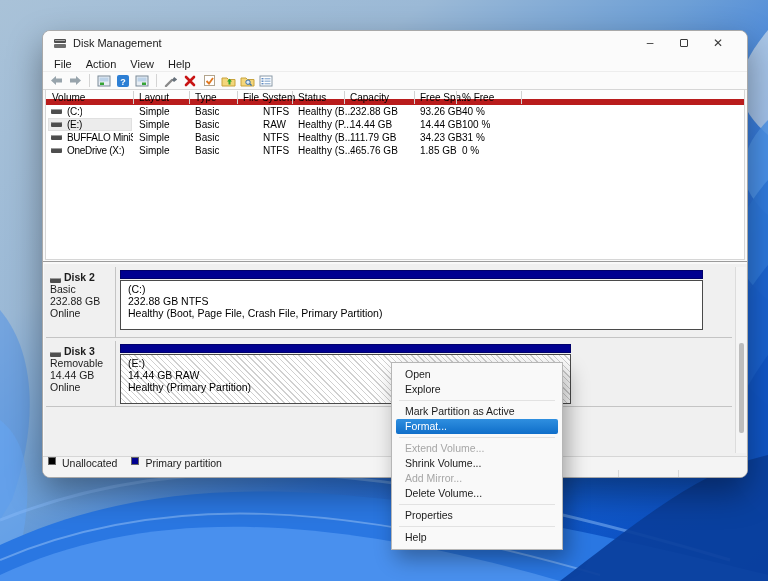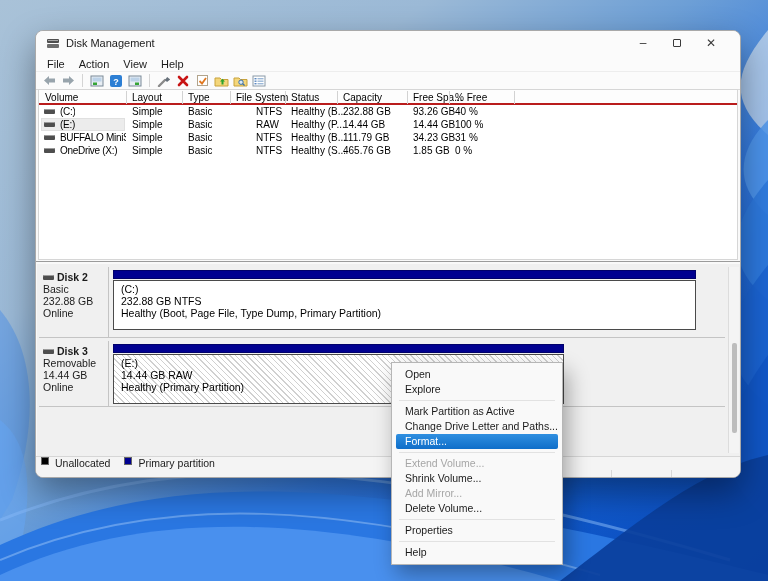--- a/index.html
+++ b/index.html
@@ -2,21 +2,21 @@
 <html><head>
 <meta charset="utf-8">
 <style>
   * { margin:0; padding:0; box-sizing:border-box; }
   html,body { width:768px; height:581px; overflow:hidden;
     font-family:"Liberation Sans","DejaVu Sans",sans-serif; }
   .desktop { position:relative; width:768px; height:581px; overflow:hidden; }
   .wallpaper { position:absolute; inset:0; width:100%; height:100%; }
 
   
-  .win { position:absolute; left:35px; top:30px; width:706px; height:448px;
+  .win { position:absolute; left:42px; top:30px; width:706px; height:448px;
     background:#f9f9f9; border:1px solid #a9a9a9; border-radius:8px;
     box-shadow:0 14px 34px rgba(0,0,0,.38); overflow:hidden; }
 
   .titlebar { position:absolute; left:0; top:0; right:0; height:23px;
     display:flex; align-items:center; padding-left:10px; background:#fbfbfb; }
   .title-text { font-size:11px; color:#1b1b1b; margin-left:6px; }
   .win-controls { position:absolute; right:12px; top:0; height:23px; display:flex; }
   .win-btn { width:34px; height:23px; display:flex; align-items:center; justify-content:center;
     font-size:12px; color:#3a3a3a; background:none; border:none; }
   .max-box { width:8px; height:8px; border:1px solid #3a3a3a; border-radius:1px; }
@@ -27,21 +27,21 @@
 
   .toolbar { position:absolute; left:0; top:40px; right:0; height:19px;
     display:flex; align-items:center; padding-left:5px; gap:3px;
     background:#fbfbfb; border-top:1px solid #ededed; border-bottom:1px solid #d9d9d9; }
   .tb-icon { width:16px; height:15px; display:flex; align-items:center; justify-content:center; }
   .tb-sep { width:1px; height:13px; background:#d4d4d4; margin:0 3px; }
 
   
   .listpanel { position:absolute; left:2px; top:58px; width:700px; height:171px;
     background:#fff; border:1px solid #d6d6d6; font-size:10px; color:#000; }
-  .lheader { position:relative; height:15px; background:#fdfdfd; border-bottom:2px solid #b91c1c; }
+  .lheader { position:relative; height:15px; background:#fdfdfd; border-bottom:6px solid #b91c1c; }
   .hcell { position:absolute; top:0; height:15px; line-height:15px; padding-left:6px;
     white-space:nowrap; overflow:hidden; }
   .hsep { position:absolute; top:1px; width:1px; height:13px; background:#d2d2d2; }
   .lrow { position:relative; height:13px; }
   .cell { position:absolute; top:0; height:13px; line-height:13px; white-space:nowrap; overflow:hidden; }
   .vol-ico { position:absolute; left:5px; top:4px; width:11px; height:5px;
     background:#4e4e4e; border-radius:1px; box-shadow:inset 0 1px 0 #9c9c9c; }
   .vol-txt { left:21px; max-width:66px; letter-spacing:-0.3px; }
   .c-layout{left:93px;} .c-type{left:149px;} .c-fs{left:197px;padding-left:20px;} .c-status{left:252px; max-width:80px;}
   .c-cap{left:304px;} .c-free{left:374px;} .c-pct{left:416px;}
@@ -50,21 +50,21 @@
 
   
   .splitline { position:absolute; left:0; top:230px; right:0; height:1px; background:#9b9b9b; }
   .diskarea { position:absolute; left:1px; top:233px; width:704px; height:192px; background:#f0f0f0; }
   .diskgroup { position:absolute; left:2px; right:16px; border-bottom:1px solid #c4c4c4; }
   .dg2 { top:3px; height:71px; }
   .dg3 { top:77px; height:66px; }
   .disklabel { position:absolute; left:0; top:0; bottom:0; width:70px;
     background:#f0f0f0; border-right:1px solid #c4c4c4; padding:4px 0 0 4px;
     font-size:10.5px; color:#1b1b1b; line-height:12px; }
-  .diskname { font-weight:bold; display:flex; align-items:center; gap:3px; }
+  .diskname { font-weight:bold; display:flex; align-items:flex-end; gap:3px; }
   .disk-ico { width:11px; height:5px; background:#4e4e4e; border-radius:1px;
     box-shadow:inset 0 1px 0 #9c9c9c; display:inline-block; }
   .partition { position:absolute; top:3px; }
   .pbar { height:9px; background:#000090; border:1px solid #00006a; }
   .pbody { margin-top:1px; height:50px; background:#fff; border:1px solid #4a4a4a;
     padding:2px 0 0 7px; font-size:10.5px; line-height:12px; color:#000; }
   .pbody.hatched { background:repeating-linear-gradient(45deg,#ffffff 0px,#ffffff 3px,#d0d0d0 3px,#d0d0d0 4px); }
   .p2 { left:74px; width:583px; }
   .p3 { left:74px; width:451px; }
 
@@ -307,21 +307,21 @@
             </div>
           <div>Basic</div>
           <div>232.88 GB</div>
           <div>Online</div>
         </div>
         <div class="partition p2">
           <div class="pbar"></div>
           <div class="pbody">
             <div>(C:)</div>
             <div>232.88 GB NTFS</div>
-            <div>Healthy (Boot, Page File, Type Dump, Primary Partition)</div>
+            <div>Healthy (Boot, Page File, Crash File, Primary Partition)</div>
           </div>
         </div>
       </div>
 
       <div class="diskgroup dg3">
         <div class="disklabel">
           <div class="diskname">
               <span class="disk-ico"></span>
               <span>Disk 3</span>
             </div>
@@ -354,21 +354,20 @@
       <span class="st-sep" style="left:575px"></span>
       <span class="st-sep" style="left:635px"></span>
     </div>
   </div>
 
   <div class="ctxmenu">
     <div class="mi">Open</div>
     <div class="mi">Explore</div>
     <div class="msep"></div>
     <div class="mi">Mark Partition as Active</div>
-    <div class="mi">Change Drive Letter and Paths...</div>
     <div class="mi hl">Format...</div>
     <div class="msep"></div>
     <div class="mi disabled">Extend Volume...</div>
     <div class="mi">Shrink Volume...</div>
     <div class="mi disabled">Add Mirror...</div>
     <div class="mi">Delete Volume...</div>
     <div class="msep"></div>
     <div class="mi">Properties</div>
     <div class="msep"></div>
     <div class="mi">Help</div>

